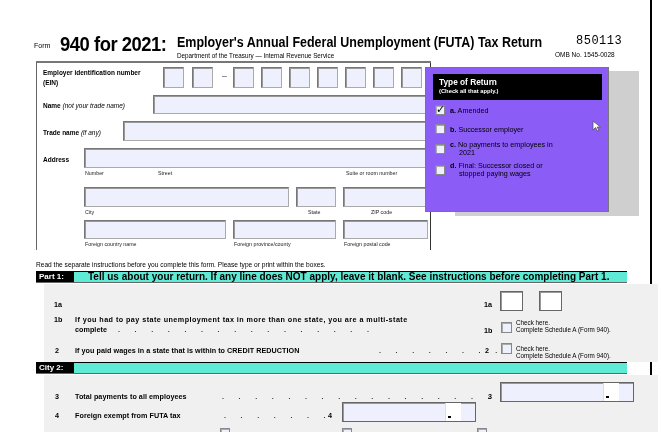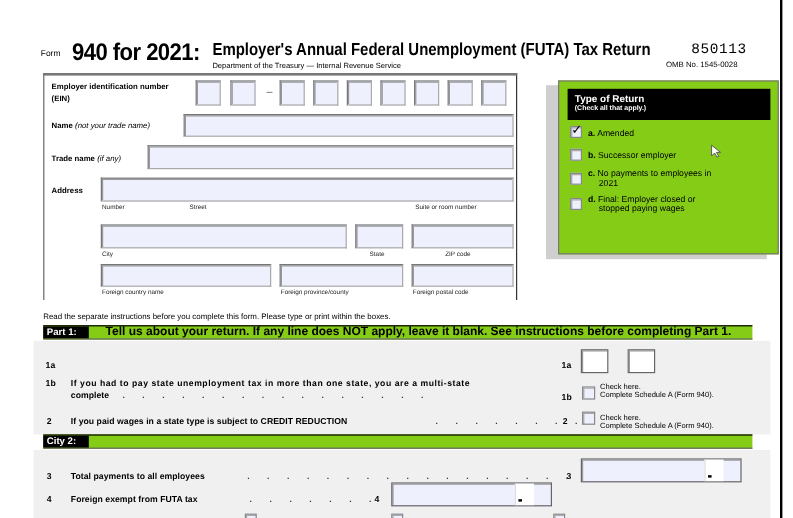--- a/index.html
+++ b/index.html
@@ -20,37 +20,37 @@
   .info-box { left: 36px; top: 61px; width: 395px; height: 189px; border: 1px solid #666; border-bottom: none; border-right: 1.5px solid #333; }
   .info-box .toprule { position:absolute; left:-1px; top:-1px; width: 395px; height: 2px; background:#777; }
   .lbl { font-size: 6.5px; font-weight: bold; white-space: nowrap; }
   .lbl i { font-weight: normal; font-style: italic; }
   .sub { font-size: 5.3px; color: #222; white-space: nowrap; }
   .fld { position: absolute; background: #eef0fd; border: 1px solid #777; border-right-color: #aaa; border-bottom-color: #aaa; box-shadow: inset 1px 1px 0 #999; }
   .dash { font-size: 9px; color: #555; }
 
   
   .tor-shadow { left: 455px; top: 71px; width: 184px; height: 145px; background: #cfcfcf; }
-  .tor { left: 465px; top: 67px; width: 184px; height: 145px; background: #84cc16; border: 1px solid #777; }
+  .tor { left: 425px; top: 67px; width: 184px; height: 145px; background: #8b5cf6; border: 1px solid #777; }
   .tor-head { position: absolute; left: 7px; top: 6px; width: 169px; height: 26px; background: #000; color: #fff; padding: 3px 6px; }
   .tor-title { font-size: 8.3px; font-weight: bold; display:block; }
   .tor-sub { font-size: 5.8px; font-weight: bold; display:block; margin-top: 1px; }
   .cb { position: absolute; width: 10px; height: 10px; background: #eef0fd; border: 1px solid #888; box-shadow: inset 1px 1px 0 #aaa; }
   .cb-check { position:absolute; left: 0px; top: -3px; font-size: 11px; line-height: 12px; color:#000; }
   .tor-item { position: absolute; font-size: 7.2px; line-height: 8px; white-space: nowrap; }
   .tor-item b { font-weight: bold; }
   .tor-note { position: absolute; left: 8px; top: 116px; font-size: 7.2px; line-height: 8.2px; white-space: nowrap; }
   .cursor { position:absolute; left: 592px; top: 120px; width: 10px; height: 12px; }
 
   
   .read-line { left: 36px; top: 261px; font-size: 6.6px; white-space: nowrap; }
-  .part-bar { position: absolute; left: 36px; width: 591px; height: 12px; border-top: 1.5px solid #000; border-bottom: 1px solid #666; background: #84cc16; }
+  .part-bar { position: absolute; left: 36px; width: 591px; height: 12px; border-top: 1.5px solid #000; border-bottom: 1px solid #666; background: #5eead4; }
   .part-tag { position: absolute; left: 0; top: 0; height: 10px; width: 38px; background: #000; color: #fff; font-size: 8px; font-weight: bold; padding-left: 3px; line-height: 10px; }
   .part-text { position: absolute; left: 52px; top: 0; font-size: 10px; font-weight: bold; line-height: 10px; white-space: nowrap; }
-  .part-body { position: absolute; left: 28px; width: 614px; background: #f0f0f0; }
+  .part-body { position: absolute; left: 44px; width: 614px; background: #f0f0f0; }
 
   .ln-num { position: absolute; font-size: 7.2px; font-weight: bold; }
   .ln-text { position: absolute; font-size: 7.2px; font-weight: bold; white-space: nowrap; letter-spacing: 0.05px; }
   .dots { position: absolute; font-size: 7.2px; font-weight: bold; letter-spacing: 6.3px; white-space: nowrap; color: #333; }
   .small-txt { position: absolute; font-size: 6.3px; line-height: 7px; white-space: nowrap; }
   .amt { position: absolute; background: #eef0fd; border: 1px solid #666; box-shadow: inset 1px 1px 0 #999; }
   .amt .cents { position:absolute; top: 0; bottom: 0; width: 16px; background: #fff; border-left: 1px solid #ddd; }
   .amt .dot { position:absolute; bottom: 3px; left: 2px; width: 2.5px; height: 2.5px; background: #000; }
 </style>
 </head>
@@ -133,21 +133,21 @@
   </div>
 
   <div class="cb" style="left:9px;top:76px;"></div>
   <div class="tor-item" style="left:24px;top:73px;">
     <b>c.</b> <span>No payments to employees in</span>
   </div>
   <div class="tor-item" style="left:33px;top:81px;">2021</div>
 
   <div class="cb" style="left:9px;top:97px;"></div>
   <div class="tor-item" style="left:24px;top:94px;">
-    <b>d.</b> <span>Final: Employer closed or</span>
+    <b>d.</b> <span>Final: Successor closed or</span>
   </div>
   <div class="tor-item" style="left:33px;top:102px;">stopped paying wages</div>
 
 </div>
 <svg class="cursor" viewBox="0 0 10 12">
   <path d="M1 1 L1 10 L3.5 7.5 L5.5 11 L7 10.3 L5 7 L8.5 7 Z" fill="#fff" stroke="#555" stroke-width="0.8"></path>
 </svg>
 
 <div class="abs read-line">Read the separate instructions before you complete this form. Please type or print within the boxes.</div>
 
@@ -165,21 +165,21 @@
   <div class="ln-num" style="left:10px;top:31px;">1b</div>
   <div class="ln-text" style="left:31px;top:31px;letter-spacing:0.45px;">If you had to pay state unemployment tax in more than one state, you are a multi-state</div>
   <div class="ln-text" style="left:31px;top:41px;">complete</div>
   <div class="dots" style="left:74px;top:41px;">. . . . . . . . . . . . . . . .</div>
   <div class="ln-num" style="left:440px;top:42px;">1b</div>
   <div class="cb" style="left:457px;top:38px;width:11px;height:11px;"></div>
   <div class="small-txt" style="left:472px;top:35px;">Check here.</div>
   <div class="small-txt" style="left:472px;top:42px;">Complete Schedule A (Form 940).</div>
 
   <div class="ln-num" style="left:11px;top:62px;">2</div>
-  <div class="ln-text" style="left:31px;top:62px;">If you paid wages in a state type is subject to CREDIT REDUCTION</div>
+  <div class="ln-text" style="left:31px;top:62px;">If you paid wages in a state that is within to CREDIT REDUCTION</div>
   <div class="dots" style="left:335px;top:62px;">. . . . . . . .</div>
   <div class="ln-num" style="left:441px;top:62px;">2</div>
   <div class="cb" style="left:457px;top:59px;width:11px;height:11px;"></div>
   <div class="small-txt" style="left:472px;top:61px;">Check here.</div>
   <div class="small-txt" style="left:472px;top:68px;">Complete Schedule A (Form 940).</div>
 </div>
 
 <div class="part-bar" style="top:362px;">
   <div class="part-tag">City 2:</div>
 </div>

